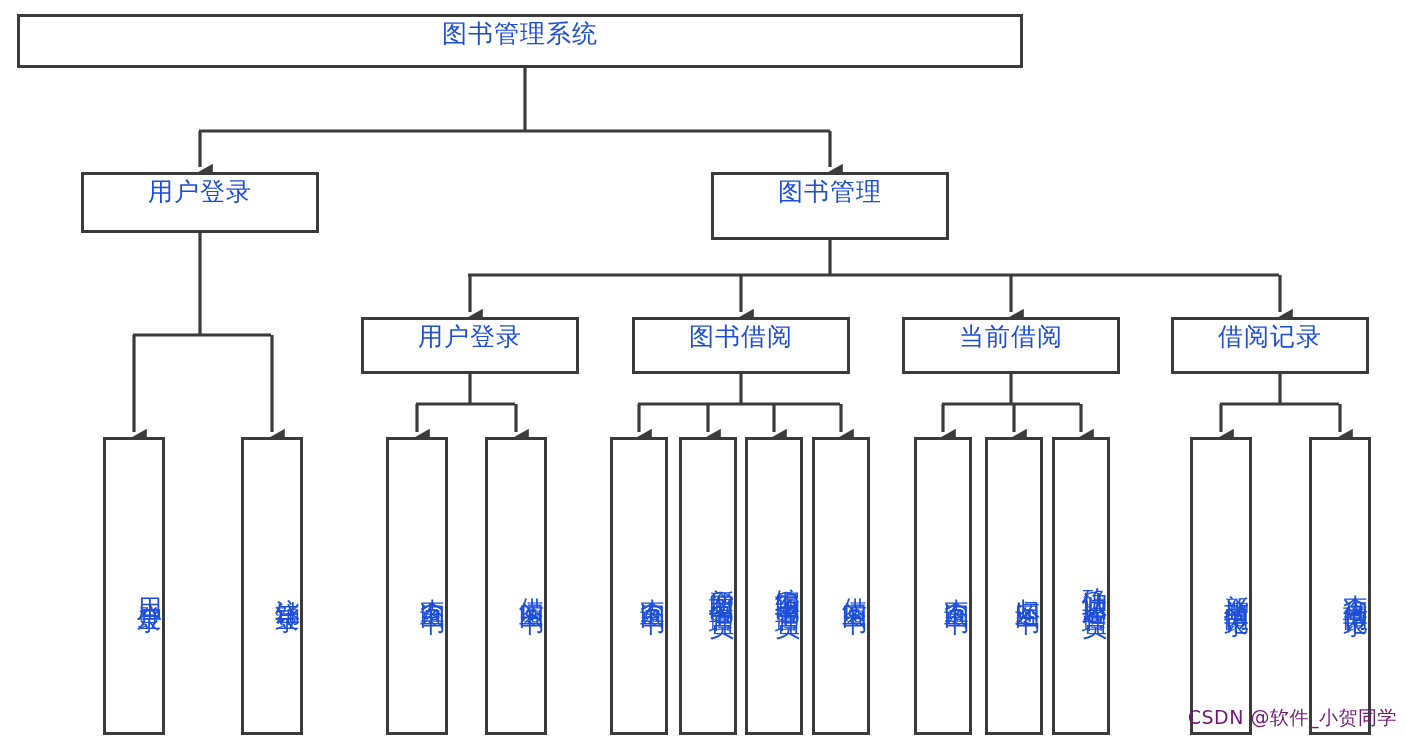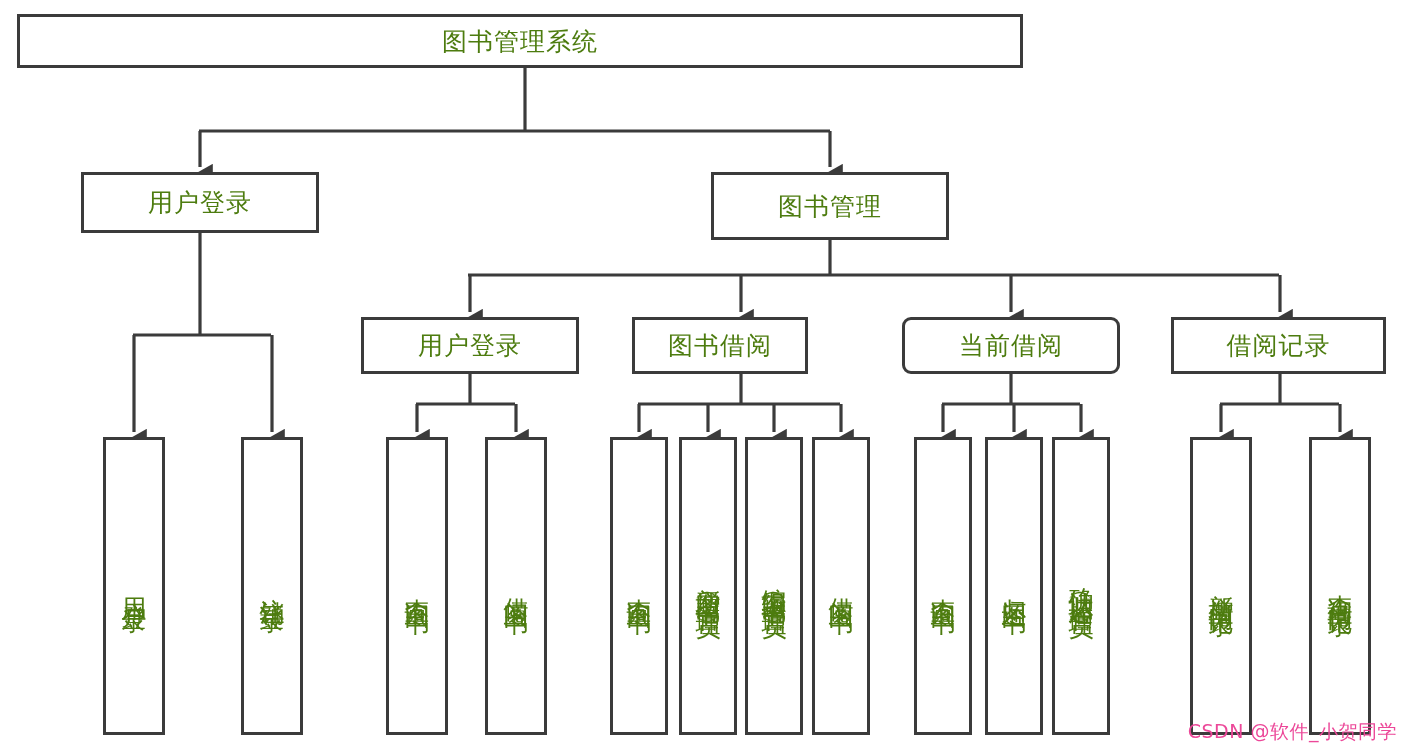--- a/index.html
+++ b/index.html
@@ -24,23 +24,23 @@
     width: 1405px;
     height: 747px;
     pointer-events: none;
   }
   .node {
     position: absolute;
     box-sizing: border-box;
     border: 3px solid #3b3b3b;
     background: #ffffff;
     display: flex;
-    align-items: center;
+    align-items: flex-start;
     justify-content: center;
-    color: #4d7c0f;
+    color: #1d4ed8;
   }
   .node.horizontal {
     font-size: 25px;
     letter-spacing: 1px;
   }
   .node.vertical {
     writing-mode: vertical-rl;
     text-orientation: upright;
     font-size: 25px;
     letter-spacing: 4px;
@@ -51,23 +51,23 @@
     writing-mode: vertical-rl;
     text-orientation: upright;
     white-space: nowrap;
   }
   .node .label {
     white-space: nowrap;
   }
   #watermark {
     position: absolute;
     right: 8px;
-    bottom: 2px;
+    bottom: 16px;
     font-size: 19px;
-    color: #ec4899;
+    color: #701a75;
     letter-spacing: 0.5px;
     user-select: none;
   }
 </style>
 </head>
 <body>
 
 <div id="canvas">
 
   <svg class="connectors" viewBox="0 0 1405 747" xmlns="http://www.w3.org/2000/svg">
@@ -119,27 +119,27 @@
       </div>
       <div class="node horizontal" style="left: 81px; top: 172px; width: 238px; height: 61px;">
         <span class="label">用户登录</span>
       </div>
       <div class="node horizontal" style="left: 711px; top: 172px; width: 238px; height: 68px;">
         <span class="label">图书管理</span>
       </div>
       <div class="node horizontal" style="left: 361px; top: 317px; width: 218px; height: 57px;">
         <span class="label">用户登录</span>
       </div>
-      <div class="node horizontal" style="left: 632px; top: 317px; width: 176px; height: 57px;">
+      <div class="node horizontal" style="left: 632px; top: 317px; width: 218px; height: 57px;">
         <span class="label">图书借阅</span>
       </div>
-      <div class="node horizontal" style="left: 902px; top: 317px; width: 218px; height: 57px; border-radius: 9px;">
+      <div class="node horizontal" style="left: 902px; top: 317px; width: 218px; height: 57px;">
         <span class="label">当前借阅</span>
       </div>
-      <div class="node horizontal" style="left: 1171px; top: 317px; width: 215px; height: 57px;">
+      <div class="node horizontal" style="left: 1171px; top: 317px; width: 198px; height: 57px;">
         <span class="label">借阅记录</span>
       </div>
       <div class="node vertical" style="left: 103px; top: 437px; width: 62px; height: 298px;">
         <span class="label">用户登录</span>
       </div>
       <div class="node vertical" style="left: 241px; top: 437px; width: 62px; height: 298px;">
         <span class="label">注销登录</span>
       </div>
       <div class="node vertical" style="left: 386px; top: 437px; width: 62px; height: 298px;">
         <span class="label">查询图书</span>

